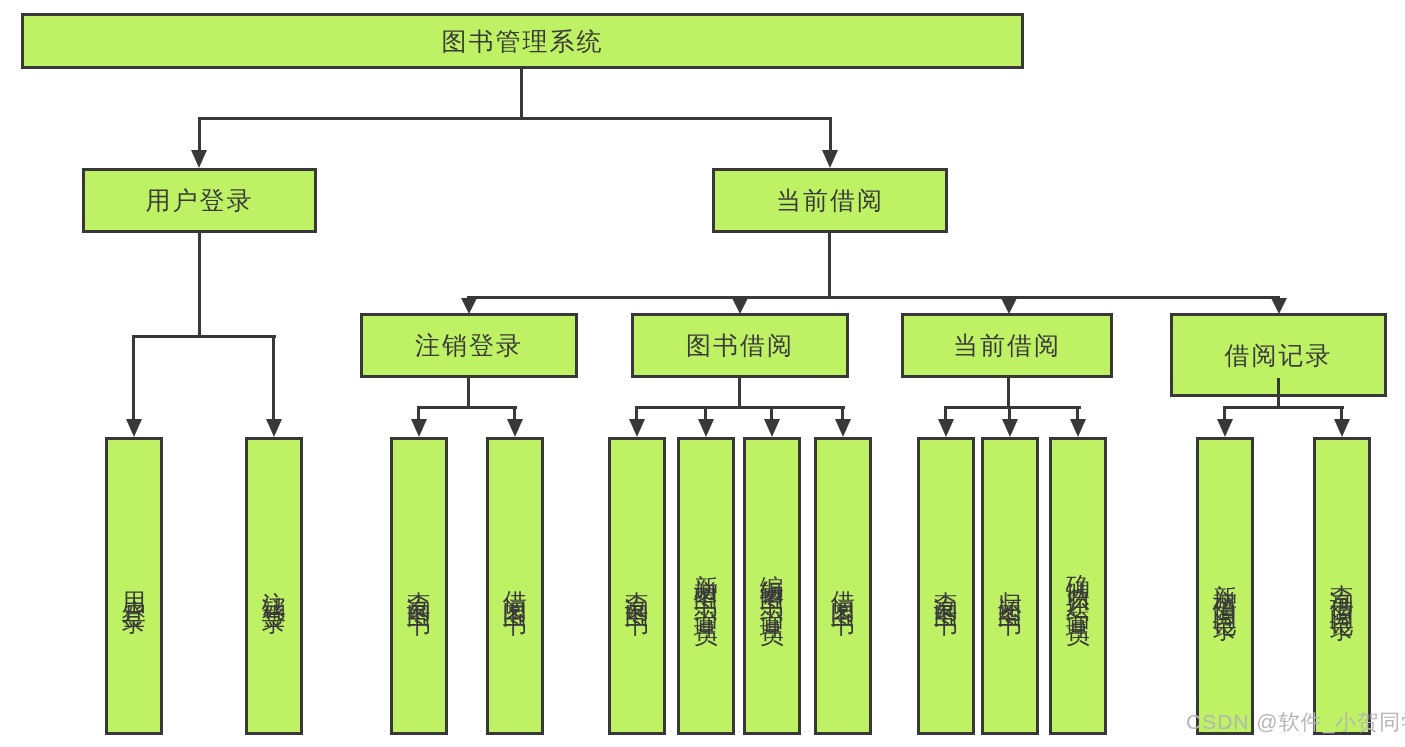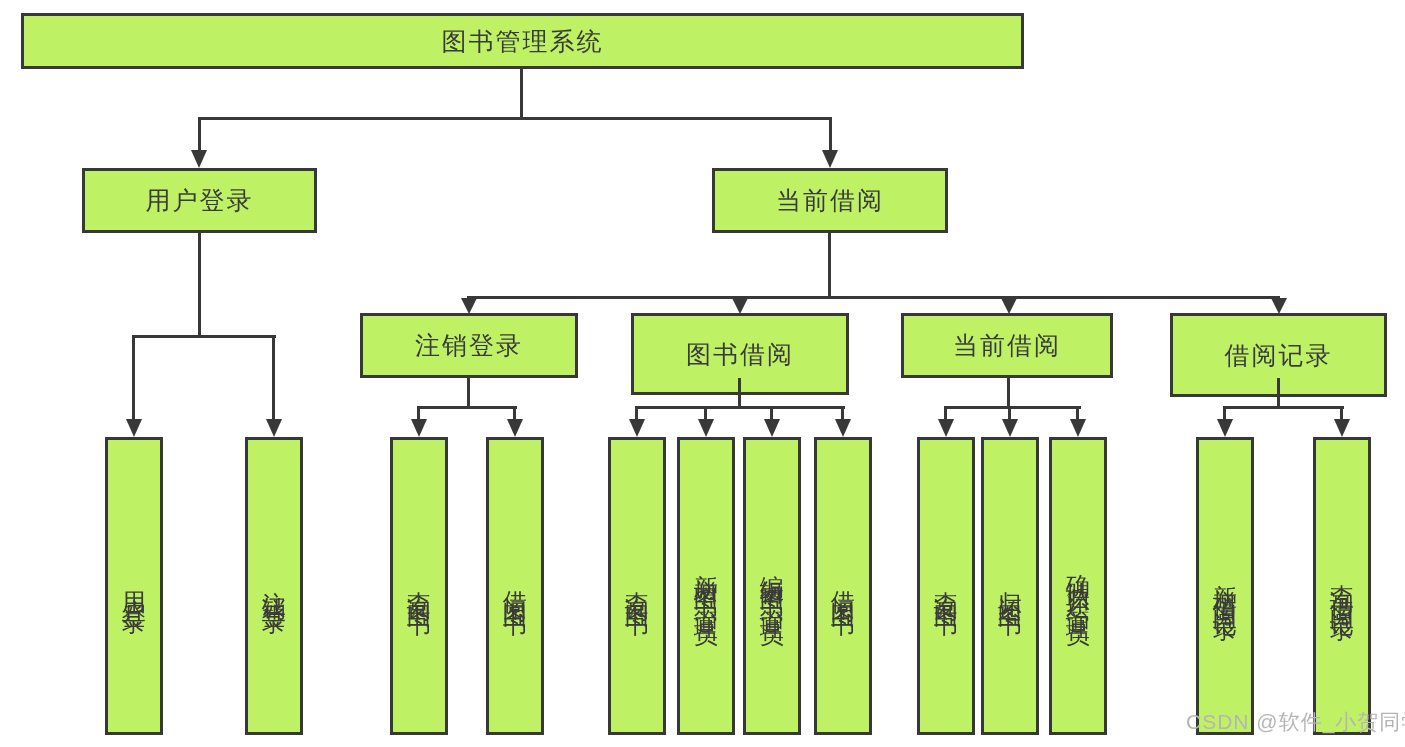--- a/index.html
+++ b/index.html
@@ -72,21 +72,21 @@
   <div class="box hbox" style="left:82px;top:168px;width:235px;height:65px">
     <span>用户登录</span>
   </div>
   <div class="box hbox" style="left:712px;top:168px;width:236px;height:65px">
     <span>当前借阅</span>
   </div>
 
   <div class="box hbox" style="left:360px;top:313px;width:218px;height:65px">
     <span>注销登录</span>
   </div>
-  <div class="box hbox" style="left:631px;top:313px;width:218px;height:82px">
+  <div class="box hbox" style="left:631px;top:313px;width:218px;height:65px">
     <span>图书借阅</span>
   </div>
   <div class="box hbox" style="left:901px;top:313px;width:212px;height:65px">
     <span>当前借阅</span>
   </div>
   <div class="box hbox" style="left:1170px;top:313px;width:217px;height:84px">
     <span>借阅记录</span>
   </div>
 
   <div class="box leaf" style="left:105px;top:437px;width:58px;height:298px">

